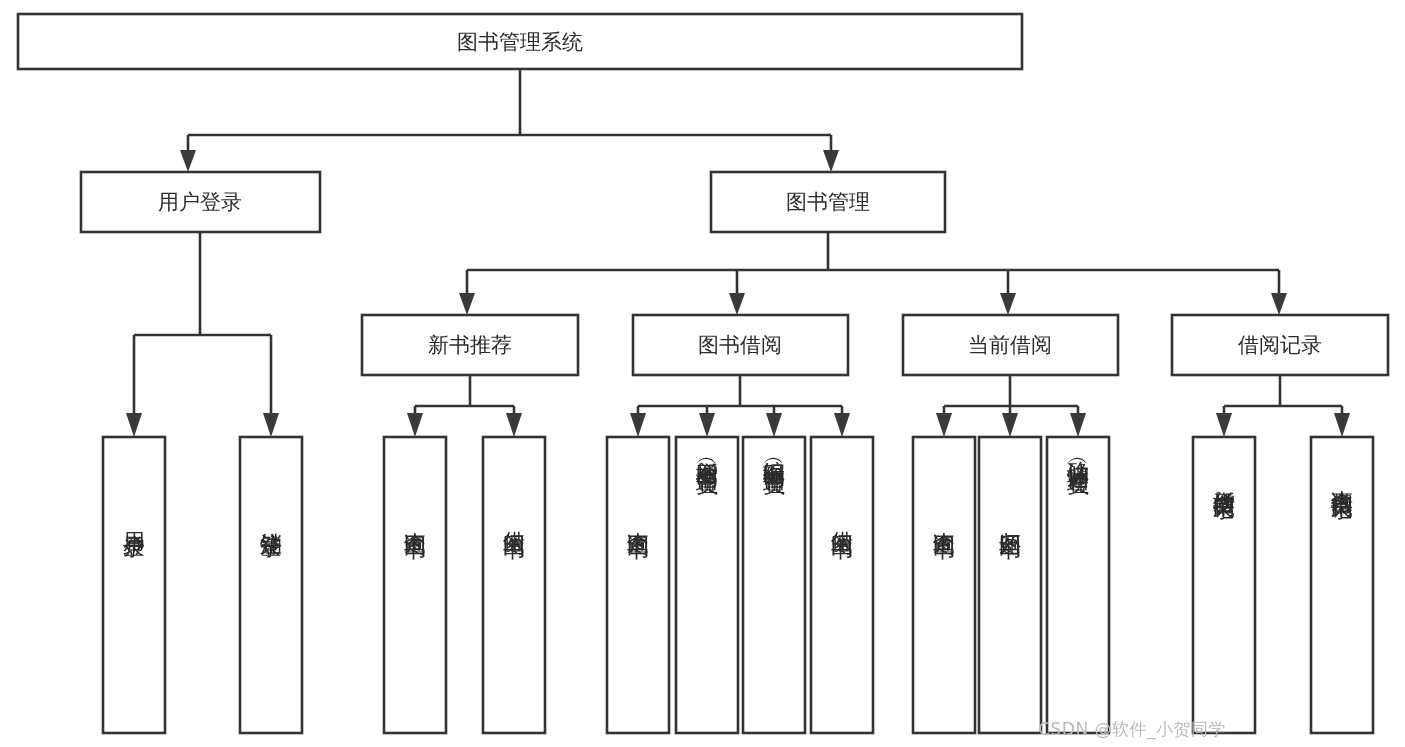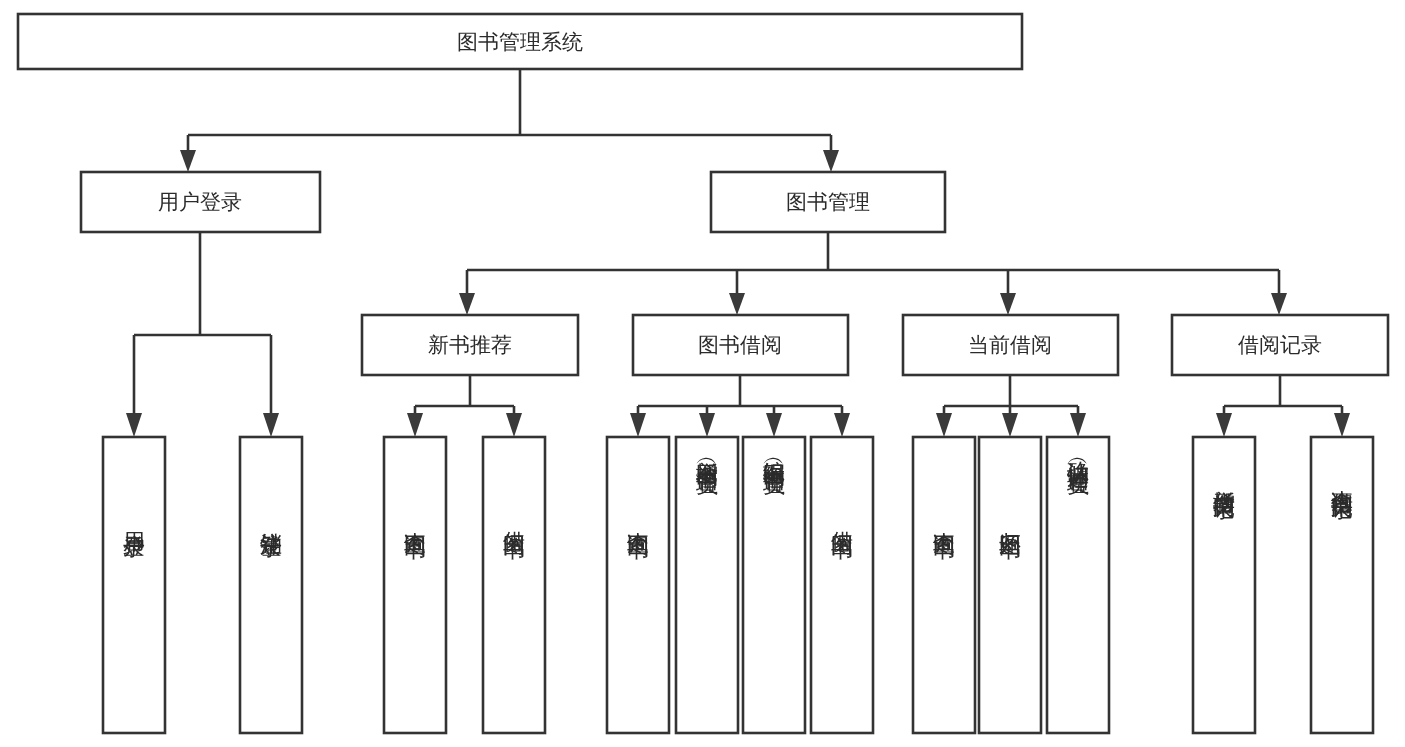--- a/index.html
+++ b/index.html
@@ -249,14 +249,15 @@
     <span class="leaf-label" style="margin-top:6px;">确认归还（管理员）</span>
   </div>
 
   <div class="leaf-label-wrap" style="left:1193px; top:437px; width:62px; height:296px;">
     <span class="leaf-label" style="margin-top:35px;">新增借阅记录</span>
   </div>
   <div class="leaf-label-wrap" style="left:1311px; top:437px; width:62px; height:296px;">
     <span class="leaf-label" style="margin-top:35px;">查询借阅记录</span>
   </div>
 
+  <div class="watermark">CSDN @软件_小贺同学</div>
 
 </div>
 
 </body></html>

